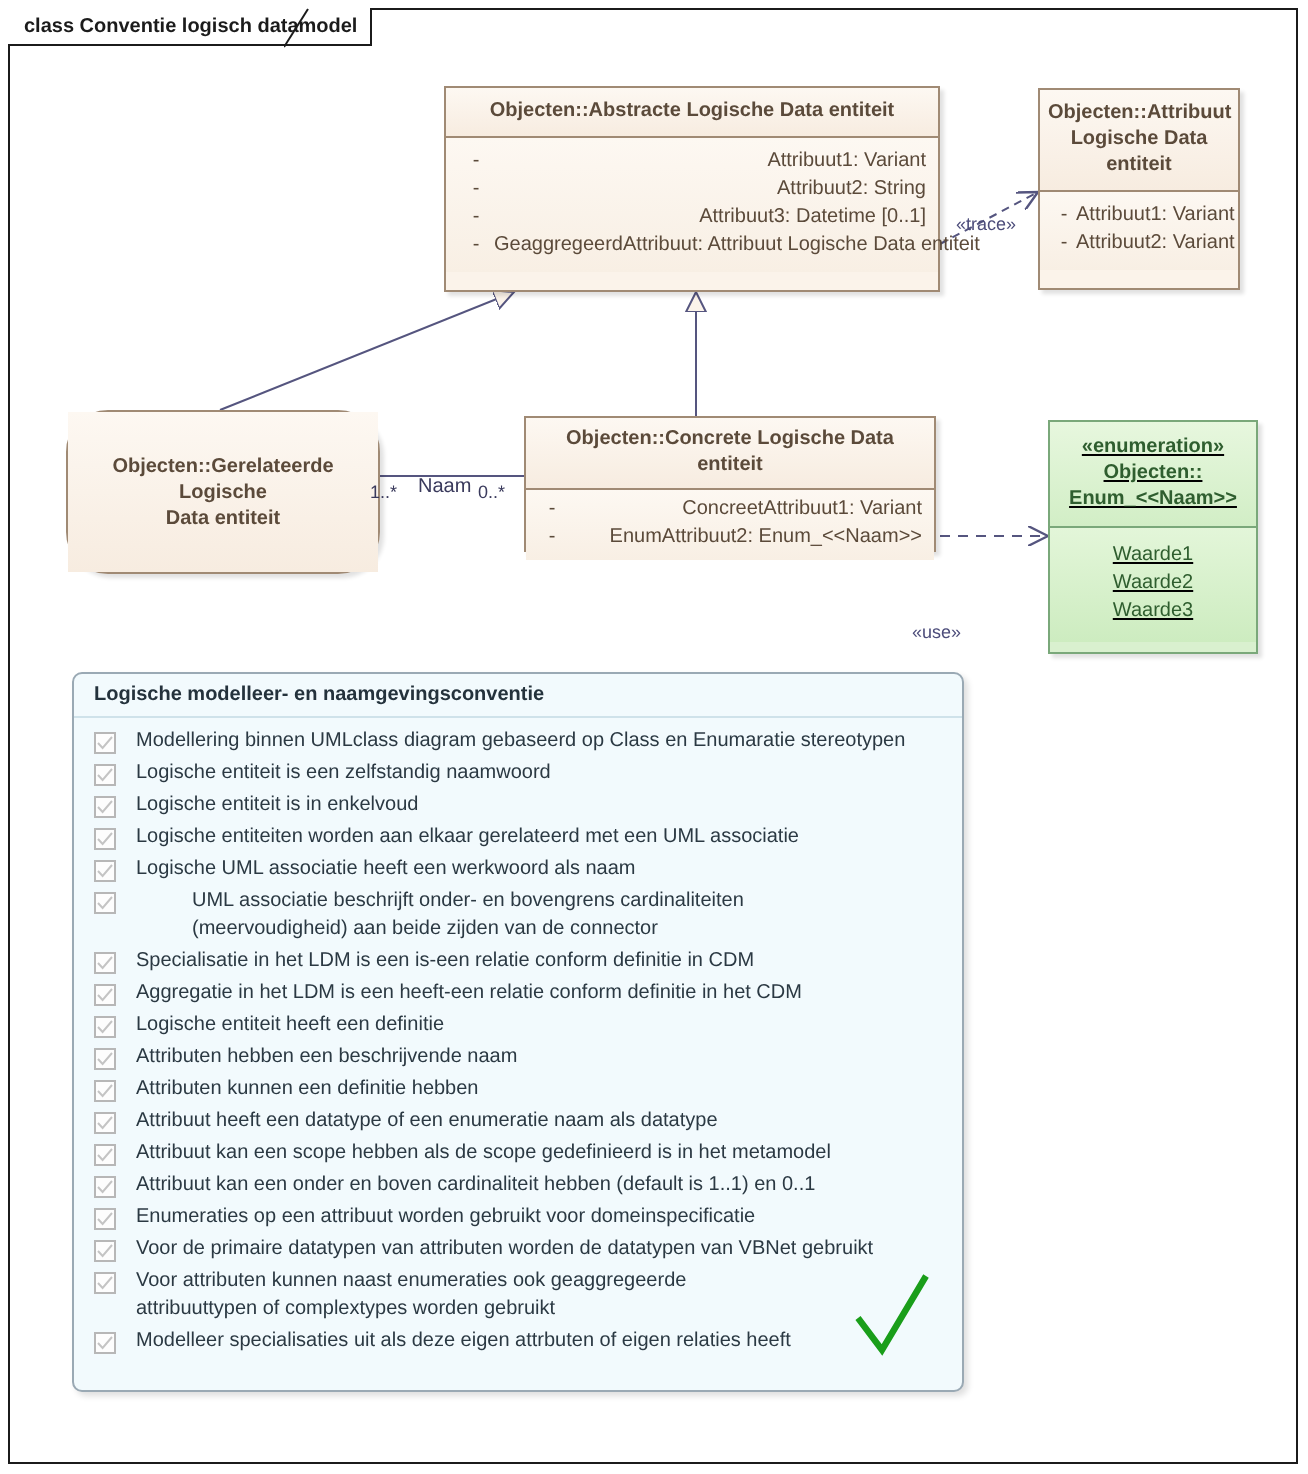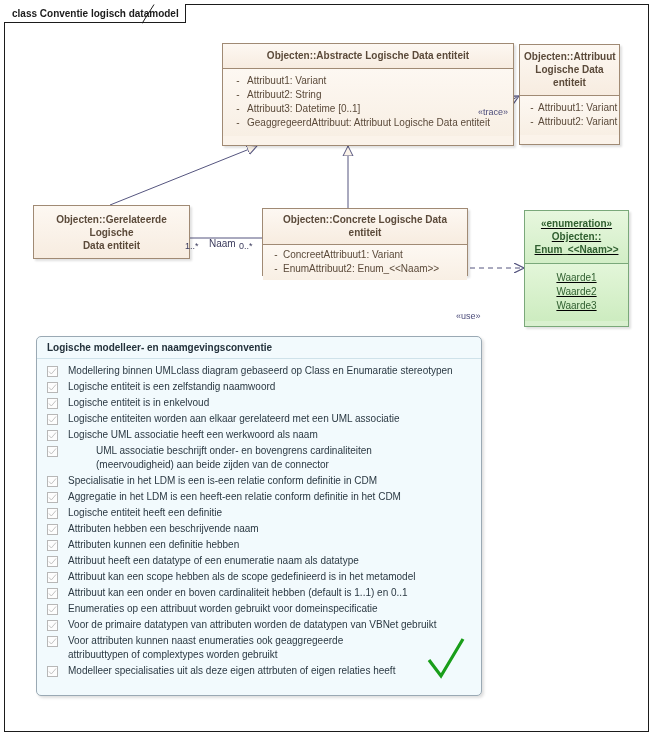--- a/index.html
+++ b/index.html
@@ -100,21 +100,21 @@
     line-height: 14px;
     padding: 0 2px;
     white-space: nowrap;
   }
   .uml-attr .vis {
     width: 18px;
     flex: 0 0 18px;
     text-align: center;
     color: #5b4a3a;
   }
-  .uml-attr .txt { flex: 1 1 auto; }
+  .uml-attr .txt { flex: 1 1 auto; text-align: right; }
 
   
   .uml-enum {
     position: absolute;
     box-sizing: border-box;
     border: 1px solid #7aa87a;
     background: #d9f0cf;
     box-shadow: 2px 2px 2px rgba(0,0,0,0.12);
     z-index: 3;
   }
@@ -245,21 +245,21 @@
 
     <line x1="348" y1="208" x2="348" y2="146" stroke="#55557f" stroke-width="1" marker-end="url(#gen-arrow)"></line>
 
     <line x1="470" y1="122" x2="519" y2="96" stroke="#55557f" stroke-width="1" stroke-dasharray="4,3" marker-end="url(#dep-arrow)"></line>
 
     <line x1="190" y1="238" x2="262" y2="238" stroke="#55557f" stroke-width="1"></line>
 
     <line x1="434" y1="268" x2="524" y2="268" stroke="#55557f" stroke-width="1" stroke-dasharray="5,4" marker-end="url(#dep-arrow)"></line>
   </svg>
 
-  <div class="uml-class" style="left:222px; top:43px; width:292px; height:103px;">
+  <div class="uml-class" style="left:222px; top:43px; width:248px; height:103px;">
     <div class="uml-head">
       <span>Objecten::Abstracte Logische Data entiteit</span>
     </div>
     <div class="uml-body">
       <div class="uml-attr">
         <span class="vis">-</span>
         <span class="txt">Attribuut1: Variant</span>
       </div>
       <div class="uml-attr">
         <span class="vis">-</span>
@@ -286,21 +286,21 @@
         <span class="vis" style="width:12px;flex:0 0 12px;">-</span>
         <span class="txt">Attribuut1: Variant</span>
       </div>
       <div class="uml-attr">
         <span class="vis" style="width:12px;flex:0 0 12px;">-</span>
         <span class="txt">Attribuut2: Variant</span>
       </div>
     </div>
   </div>
 
-  <div class="uml-class" style="left:33px; top:205px; width:157px; height:54px;">
+  <div class="uml-class" style="left:33px; top:205px; width:157px; height:82px;border-radius:21px;">
     <div class="uml-head" style="border-bottom:none; height:100%; display:flex; align-items:center; justify-content:center; padding:4px 6px;">
       <span>
         <span>Objecten::Gerelateerde Logische</span><br>
         <span>Data entiteit</span>
       </span>
     </div>
   </div>
 
   <div class="uml-class" style="left:262px; top:208px; width:206px; height:68px;">
     <div class="uml-head" style="padding:4px 6px 5px 6px;">

